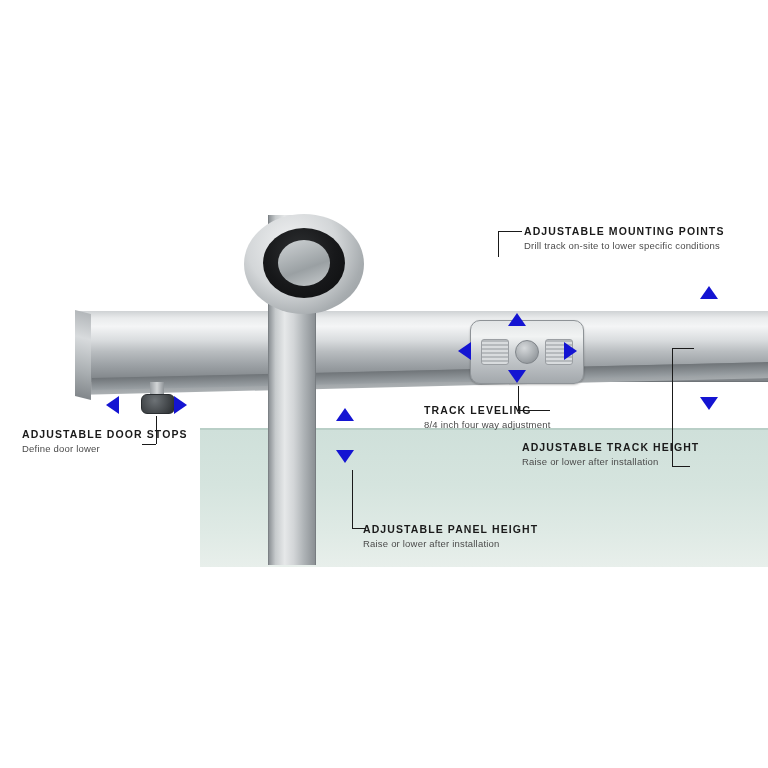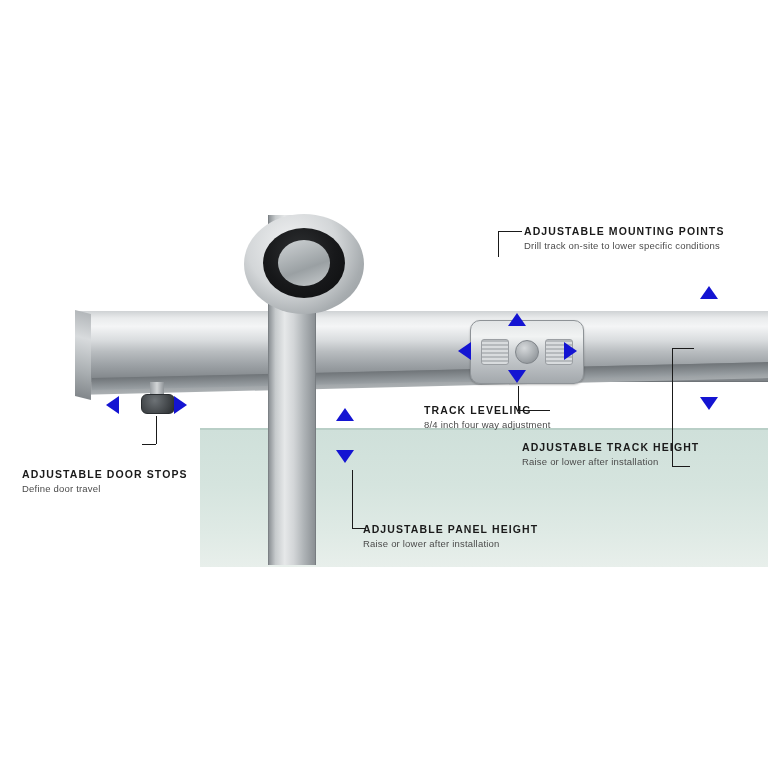--- a/index.html
+++ b/index.html
@@ -302,18 +302,18 @@
   <div class="callout" style="left:522px; top:441px;">
     <div class="title">ADJUSTABLE TRACK HEIGHT</div>
     <div class="sub">Raise or lower after installation</div>
   </div>
 
   <div class="callout" style="left:363px; top:523px;">
     <div class="title">ADJUSTABLE PANEL HEIGHT</div>
     <div class="sub">Raise or lower after installation</div>
   </div>
 
-  <div class="callout" style="left:22px; top:468px;">
+  <div class="callout" style="left:22px; top:428px;">
     <div class="title">ADJUSTABLE DOOR STOPS</div>
-    <div class="sub">Define door travel</div>
+    <div class="sub">Define door lower</div>
   </div>
 
 </div>
 
 </body></html>

